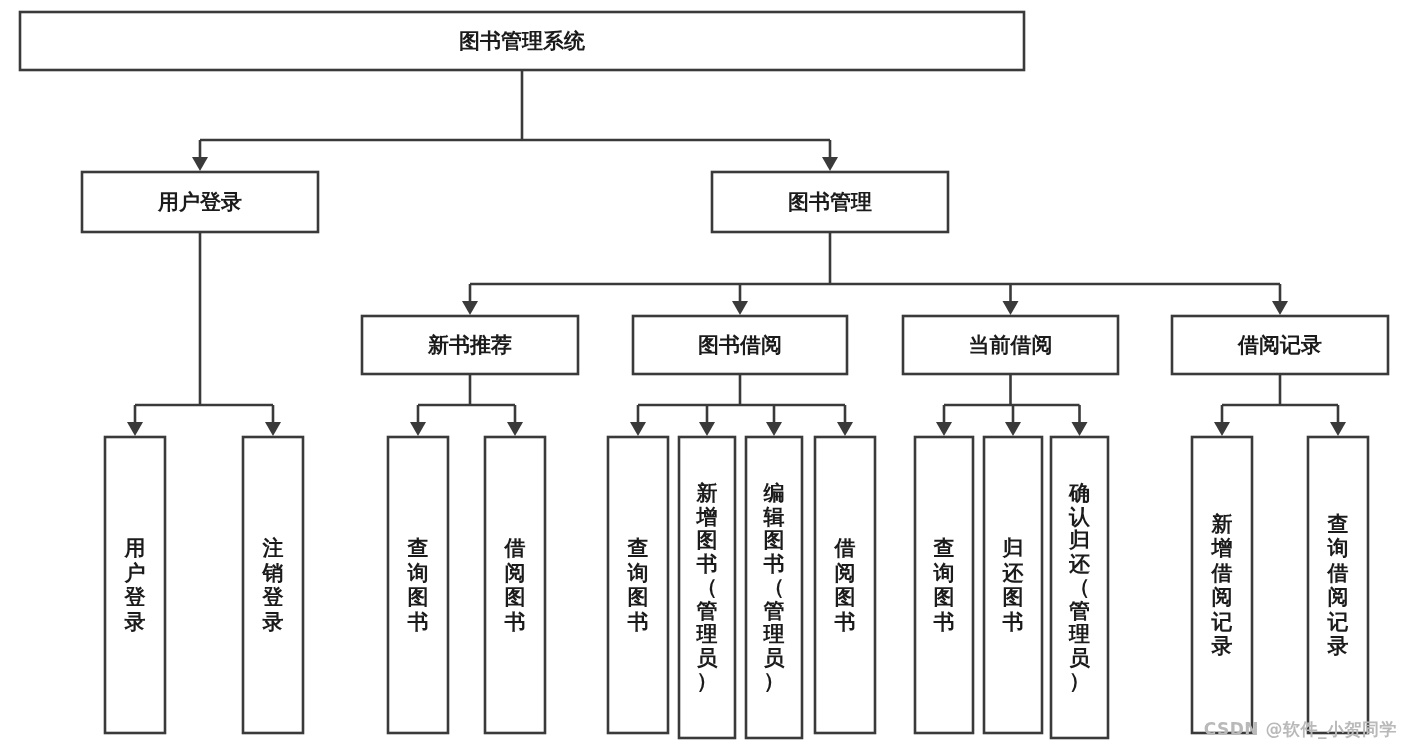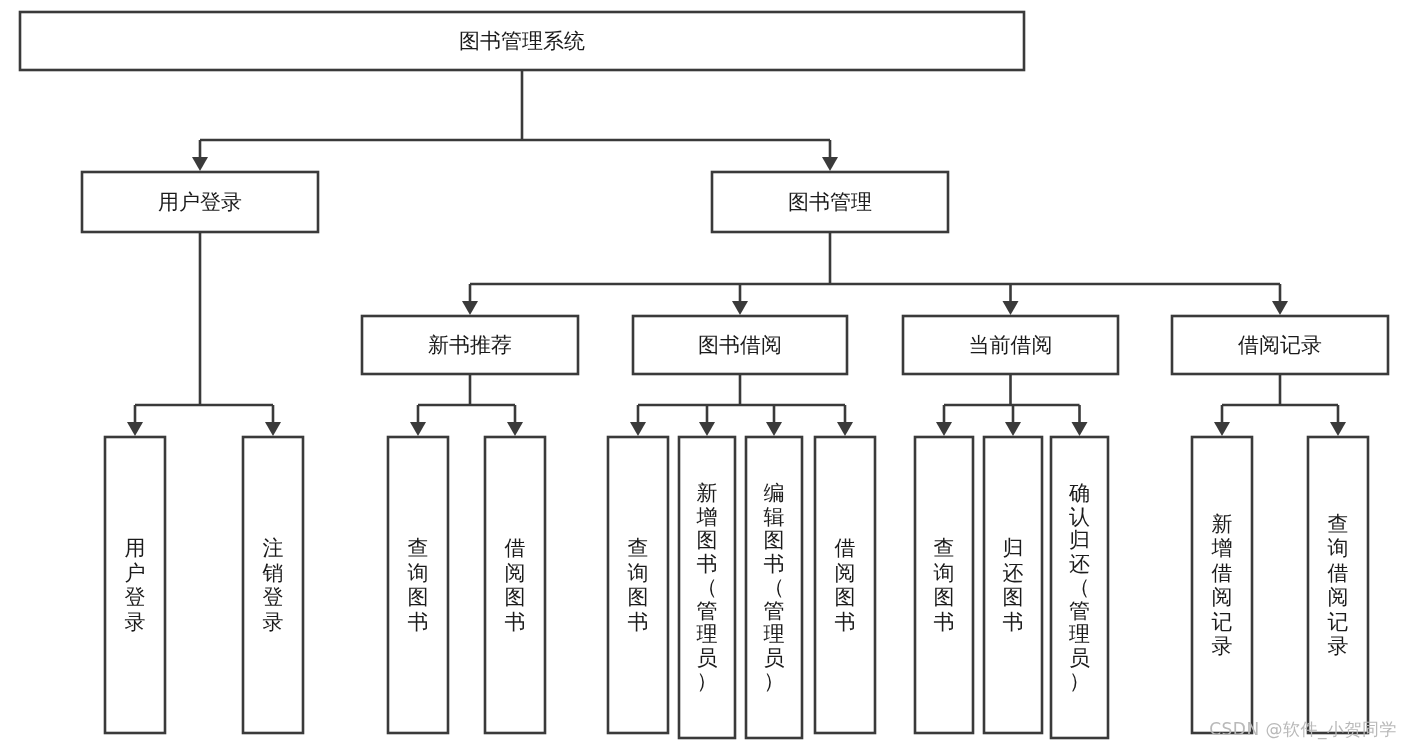--- a/index.html
+++ b/index.html
@@ -12,20 +12,21 @@
     width: 1405px;
     height: 747px;
     font-family: "DejaVu Sans", "Liberation Sans", sans-serif;
     overflow: hidden;
     position: relative;
   }
   #diagram-root {
     position: relative;
     width: 1405px;
     height: 747px;
+    font-weight: bold;
   }
   svg.diagram {
     position: absolute;
     top: 0;
     left: 0;
     width: 1405px;
     height: 747px;
     display: block;
   }
   .node-box {

